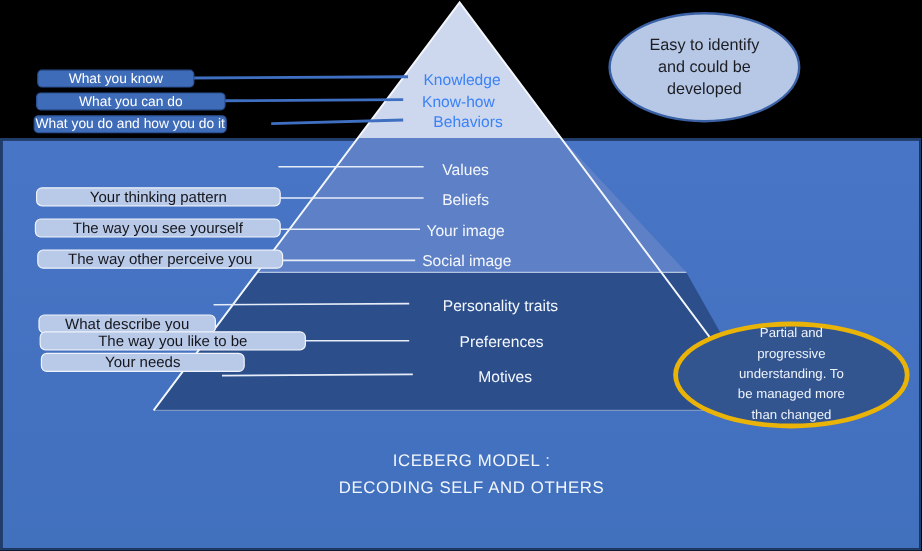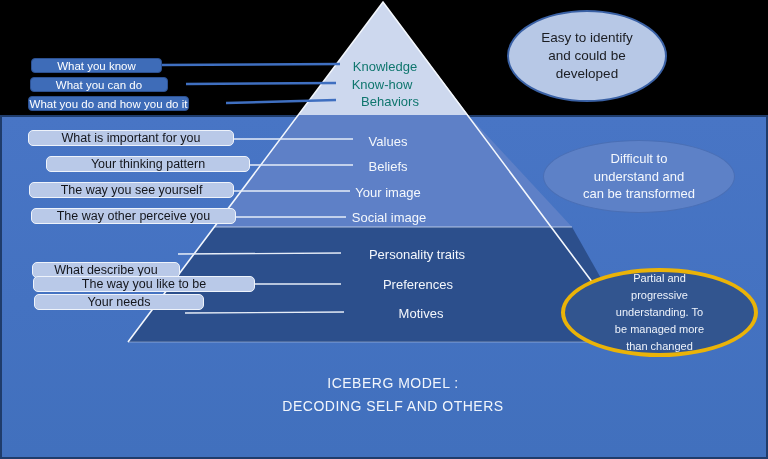--- a/index.html
+++ b/index.html
@@ -19,21 +19,21 @@
   #shapes{position:absolute;left:0;top:0;width:768px;height:459px;}
   
   .callout{position:absolute;display:flex;align-items:center;justify-content:center;
     box-sizing:border-box;white-space:nowrap;}
   .callout-dark{background:#3e6cb8;border:1px solid #2c5192;border-radius:4px;
     color:#fff;font-size:11.5px;height:15px;}
   .callout-light{background:#b9c9e8;border:1.5px solid #eef3fb;border-radius:5px;
     color:#14161c;font-size:12.5px;height:16px;}
   
   .tri-label{position:absolute;transform:translateX(-50%);font-size:13px;white-space:nowrap;}
-  .tri-label.dark-text{color:#0f766e;}
+  .tri-label.dark-text{color:#3b82f6;}
   .tri-label.light-text{color:#f4f7fc;}
   
   .bubble{position:absolute;border-radius:50%;display:flex;align-items:center;justify-content:center;
     text-align:center;white-space:pre-line;box-sizing:border-box;}
   #bubble-tip{left:507px;top:10px;width:160px;height:92px;background:#b7c8e6;
     border:2.5px solid #3a61a5;color:#1b1d22;font-size:13.5px;line-height:18px;}
   #bubble-mid{left:543px;top:140px;width:192px;height:73px;background:#5d81c7;
     border:1px solid #4a6fb5;color:#f5f8fd;font-size:13px;line-height:17.5px;}
   #bubble-deep{left:561px;top:242px;width:197px;height:89px;background:#32558f;
     border:4px solid #eab308;color:#eef3fb;font-size:11px;line-height:17px;margin-top:26px;}
@@ -75,25 +75,24 @@
       <line x1="232" y1="165" x2="353" y2="165"></line>
       <line x1="232" y1="191" x2="350" y2="191"></line>
       <line x1="234" y1="217" x2="346" y2="217"></line>
       <line x1="178" y1="254" x2="341" y2="253"></line>
       <line x1="253" y1="284" x2="341" y2="284"></line>
       <line x1="185" y1="313" x2="344" y2="312"></line>
     </g>
   </svg>
 
   <div class="callout callout-dark" style="left:31px;top:58px;width:131px;">What you know</div>
-  <div class="callout callout-dark" style="left:30px;top:77px;width:138px;">What you can do</div>
+  <div class="callout callout-dark" style="left:30px;top:77px;width:158px;">What you can do</div>
   <div class="callout callout-dark" style="left:28px;top:96px;width:161px;">What you do and how you do it</div>
 
-  <div class="callout callout-light" style="left:28px;top:130px;width:206px;">What is important for you</div>
-  <div class="callout callout-light" style="left:30px;top:156px;width:204px;margin-left:16px;">Your thinking pattern</div>
+  <div class="callout callout-light" style="left:30px;top:156px;width:204px;">Your thinking pattern</div>
   <div class="callout callout-light" style="left:29px;top:182px;width:205px;">The way you see yourself</div>
   <div class="callout callout-light" style="left:31px;top:208px;width:205px;">The way other perceive you</div>
 
   <div class="callout callout-light" style="left:32px;top:262px;width:148px;">What describe you</div>
   <div class="callout callout-light" style="left:33px;top:276px;width:222px;">The way you like to be</div>
   <div class="callout callout-light" style="left:34px;top:294px;width:170px;">Your needs</div>
 
   <div class="tri-label dark-text" style="left:385px;top:59px;">Knowledge</div>
   <div class="tri-label dark-text" style="left:382px;top:77px;">Know-how</div>
   <div class="tri-label dark-text" style="left:390px;top:94px;">Behaviors</div>
@@ -103,23 +102,20 @@
   <div class="tri-label light-text" style="left:388px;top:185px;">Your image</div>
   <div class="tri-label light-text" style="left:389px;top:210px;">Social image</div>
 
   <div class="tri-label light-text" style="left:417px;top:247px;">Personality traits</div>
   <div class="tri-label light-text" style="left:418px;top:277px;">Preferences</div>
   <div class="tri-label light-text" style="left:421px;top:306px;">Motives</div>
 
   <div class="bubble" id="bubble-tip">Easy to identify
 and could be
 developed</div>
-  <div class="bubble" id="bubble-mid">Difficult to
-understand and
-can be transformed</div>
   <div class="bubble" id="bubble-deep">Partial and
 progressive
 understanding. To
 be managed more
 than changed</div>
 
   <div id="title">ICEBERG MODEL :
 DECODING SELF AND OTHERS</div>
 
 </div>

